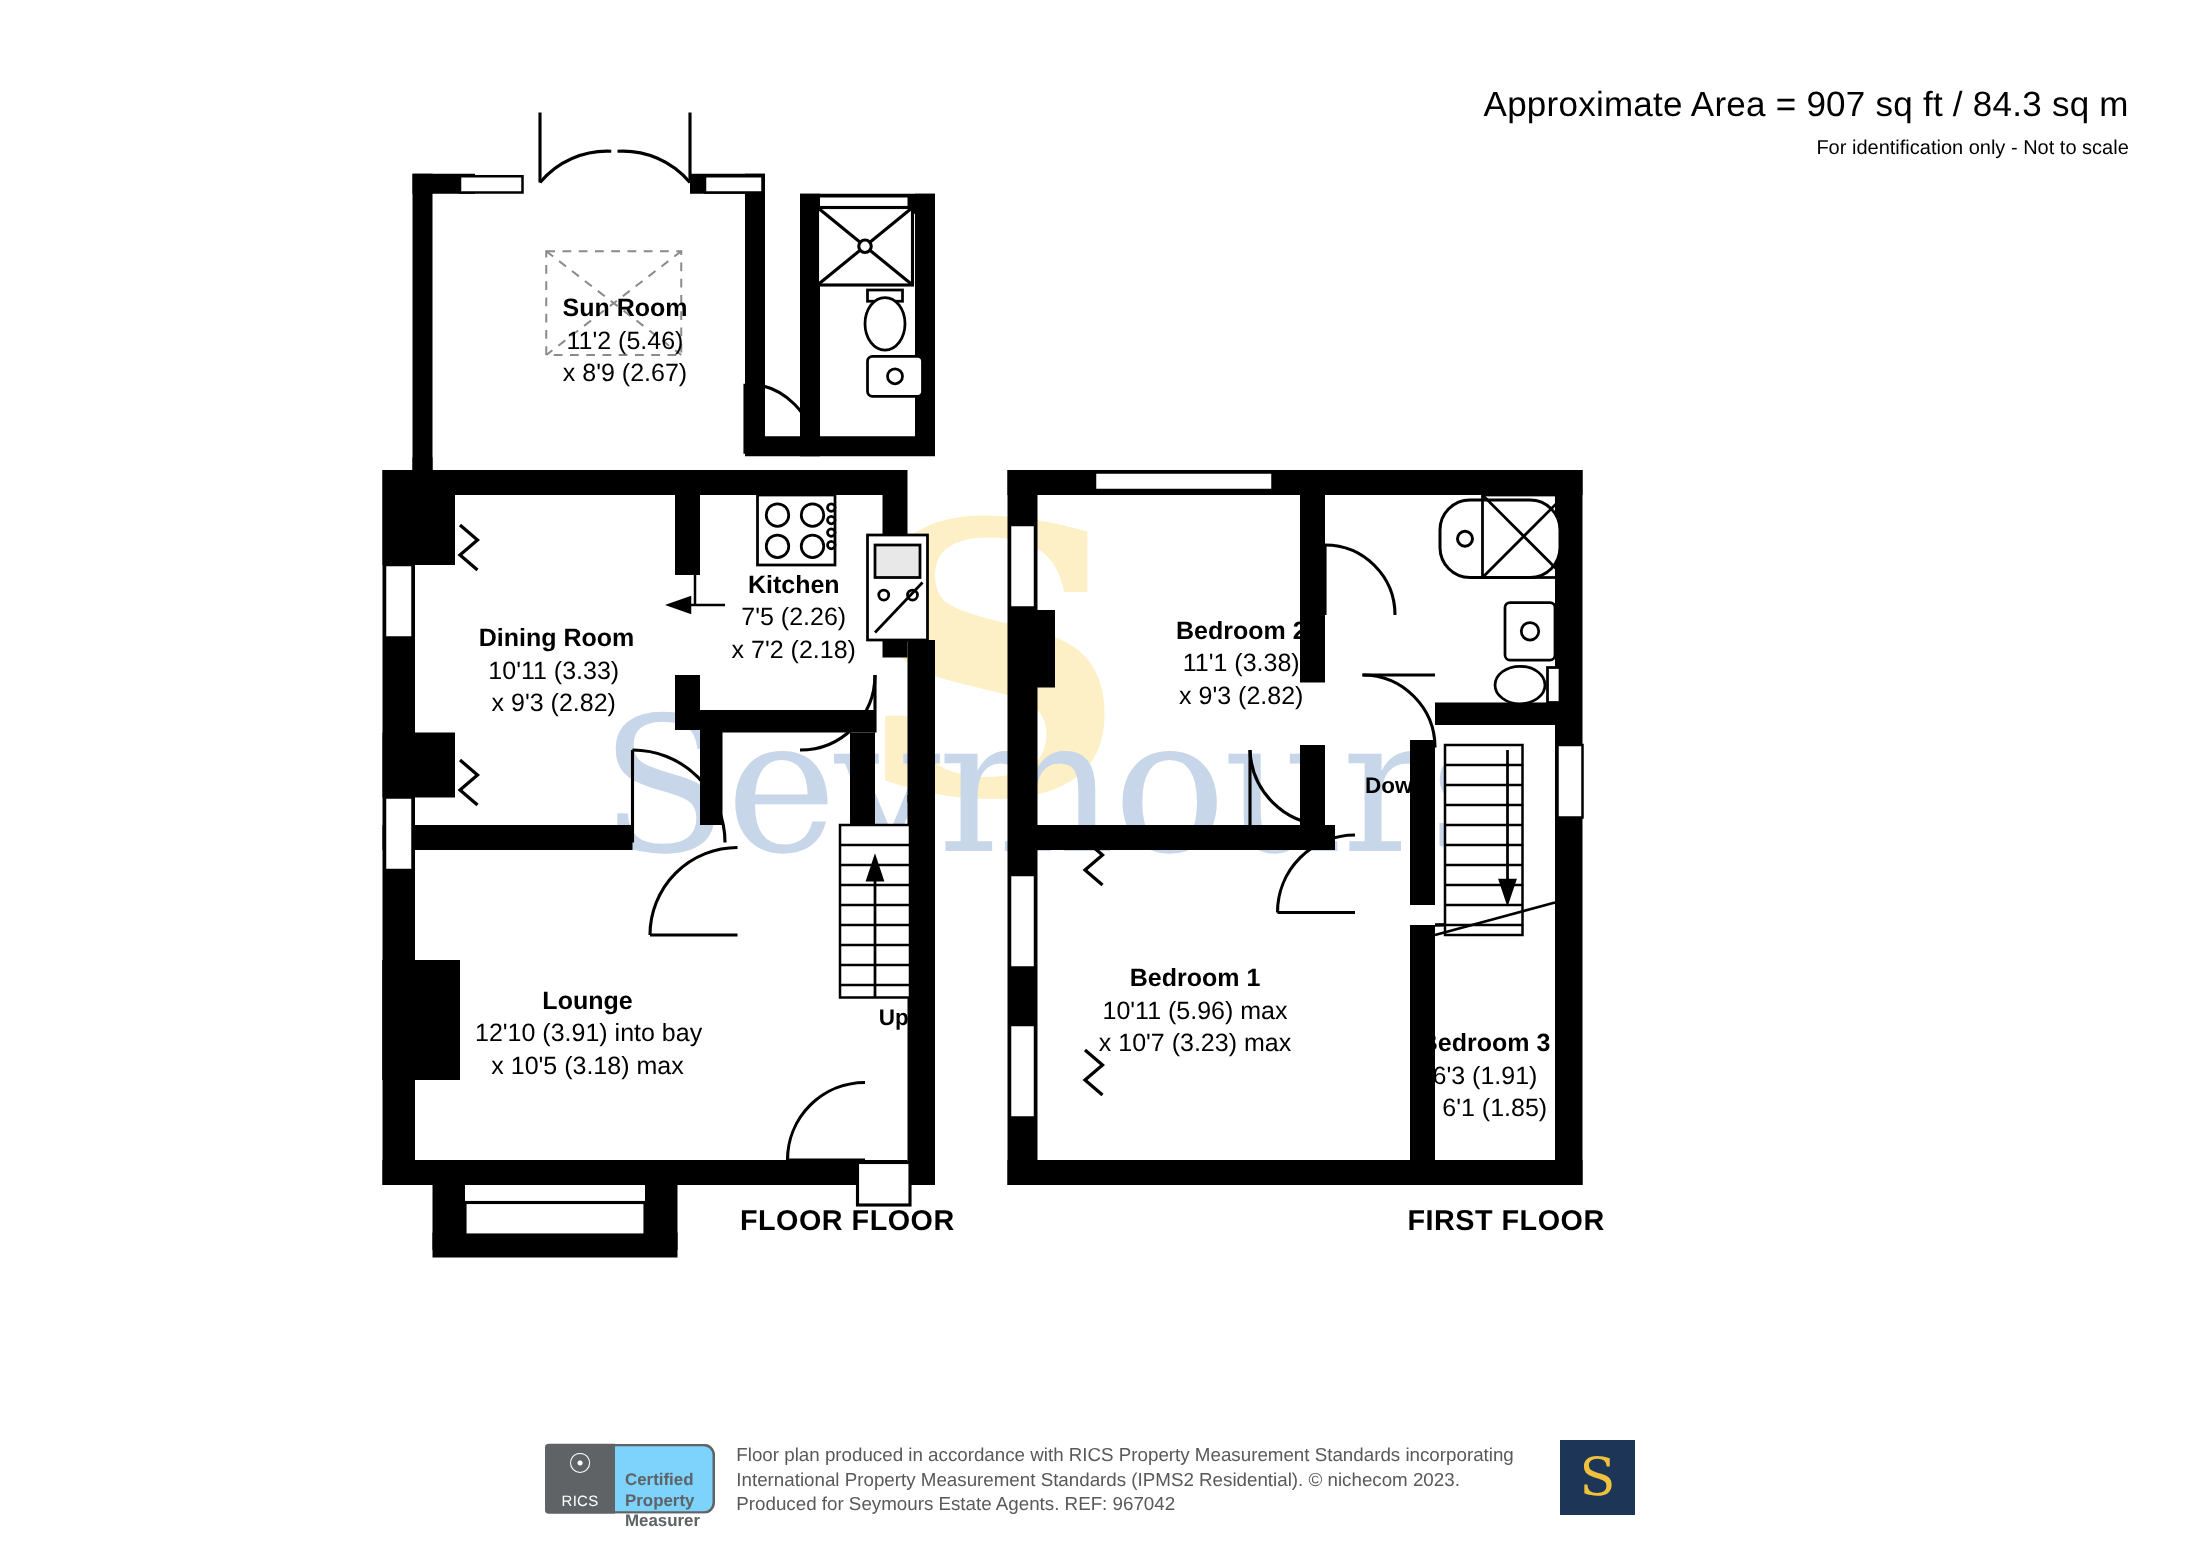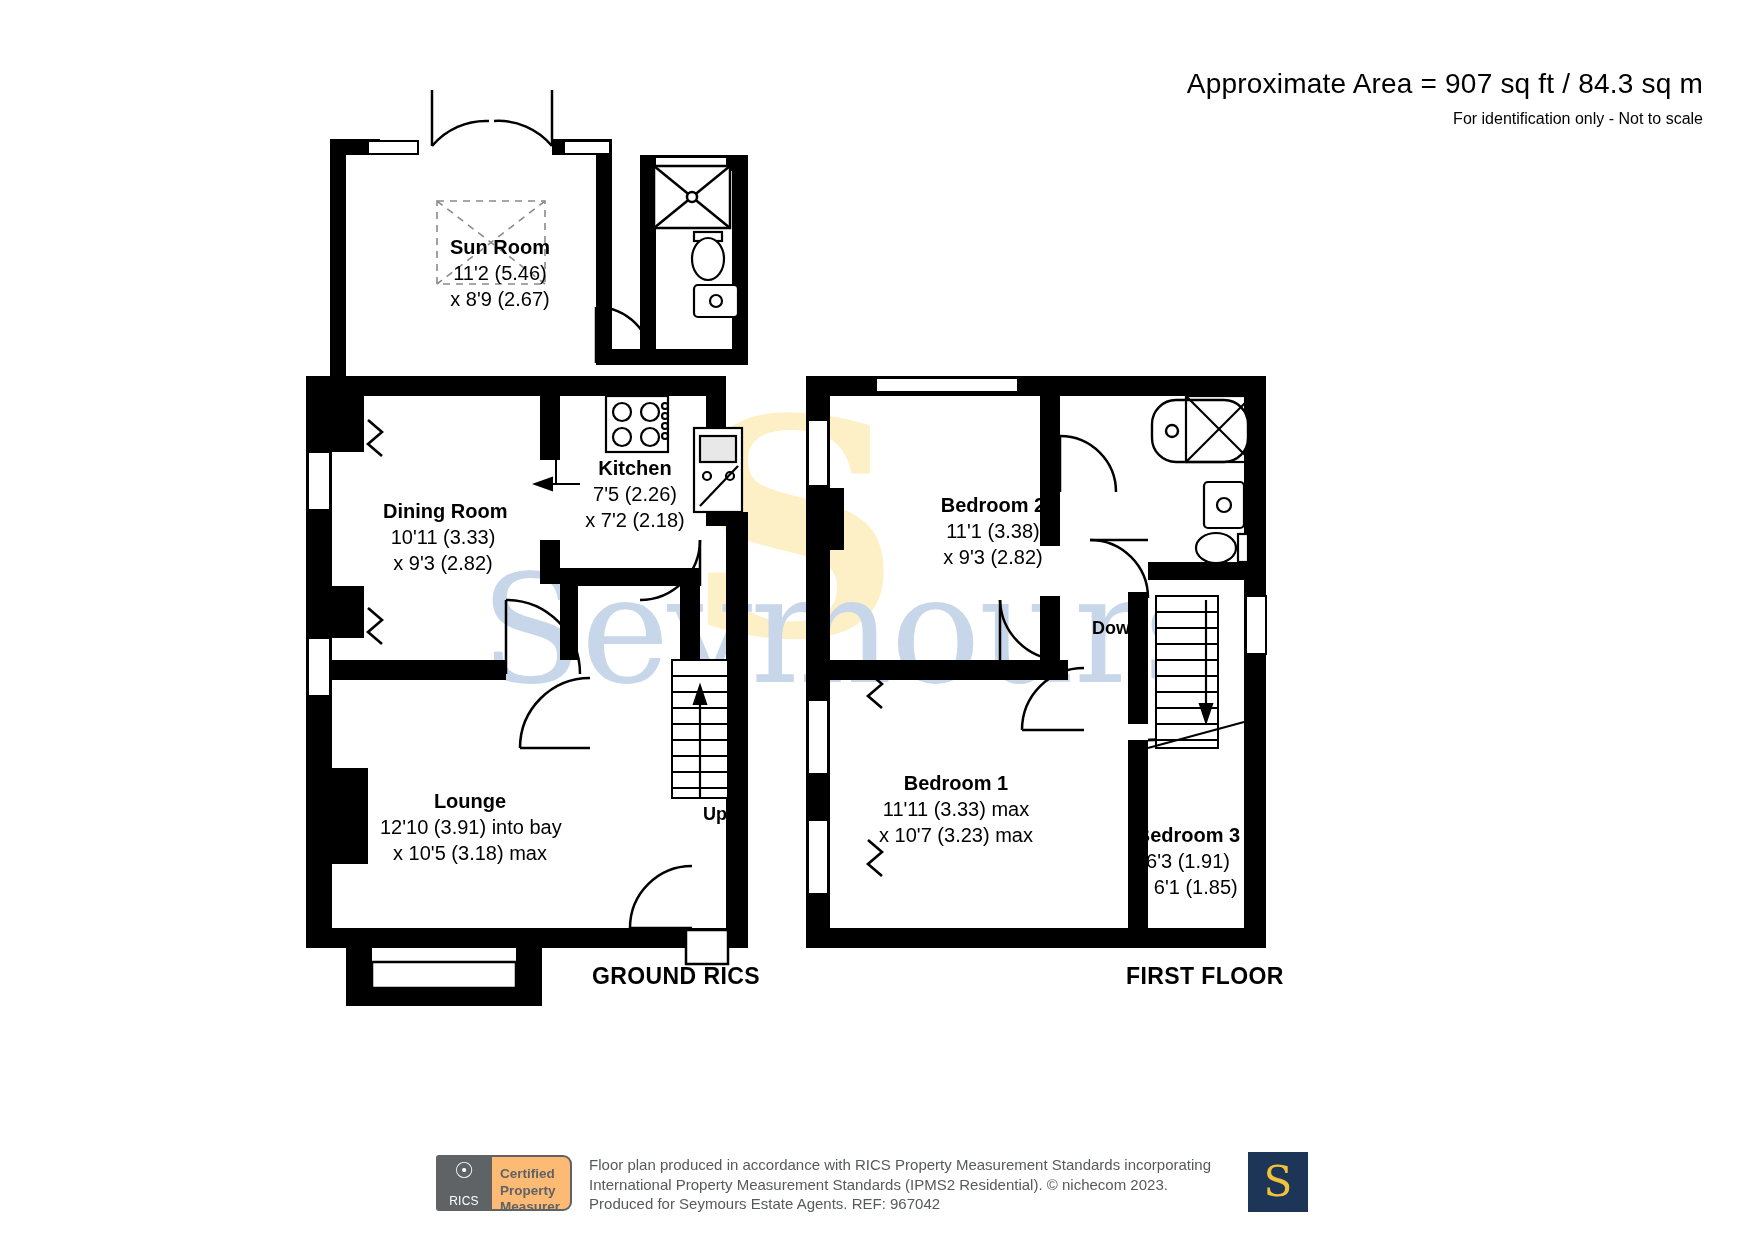--- a/index.html
+++ b/index.html
@@ -148,26 +148,26 @@
     left: 0;
     width: 56px;
     text-align: center;
     font-size: 22px;
     line-height: 22px;
   }
   .rics-right {
     border: 2px solid #5f6366;
     border-left: none;
     border-radius: 0 9px 9px 0;
-    padding: 9px 10px 3px 8px;
+    padding: 19px 10px 3px 8px;
     color: #5f6366;
     font-size: 13.5px;
     font-weight: bold;
     line-height: 16.5px;
-    background: #fdba74;
+    background: #7dd3fc;
   }
   .foot-text {
     margin-left: 17px;
     color: #58595b;
     font-size: 15px;
     line-height: 19.5px;
     white-space: nowrap;
   }
   .sey-logo {
     position: absolute;
@@ -526,34 +526,34 @@
   </div>
 
   <div class="room-label" style="left:913px; top:492px; width:160px;">
     <span class="nm">Bedroom 2</span>
     <span class="dim">11'1 (3.38)</span>
     <span class="dim">x 9'3 (2.82)</span>
   </div>
 
   <div class="room-label" style="left:866px; top:770px; width:180px;">
     <span class="nm">Bedroom 1</span>
-    <span class="dim">11'11 (3.33) max</span>
+    <span class="dim">10'11 (5.96) max</span>
     <span class="dim">x 10'7 (3.23) max</span>
   </div>
 
   <div class="room-label" style="left:1108px; top:822px; width:160px;">
     <span class="nm">Bedroom 3</span>
     <span class="dim">6'3 (1.91)</span>
     <span class="dim">x 6'1 (1.85)</span>
   </div>
 
   <div class="stair-word" style="left:690px; top:804px;margin-left:13px;">Up</div>
   <div class="stair-word" style="left:1092px; top:618px;">Down</div>
 
-  <div class="floor-title" style="left:592px; top:963px;">GROUND RICS</div>
+  <div class="floor-title" style="left:592px; top:963px;">FLOOR FLOOR</div>
   <div class="floor-title" style="left:1126px; top:963px;">FIRST FLOOR</div>
 
   <div class="footer">
     <div class="rics-badge">
       <div class="rics-left">
         <div class="rics-mark">☉</div>
         <div class="rics-word">RICS</div>
       </div>
       <div class="rics-right">
         <div>Certified</div>

